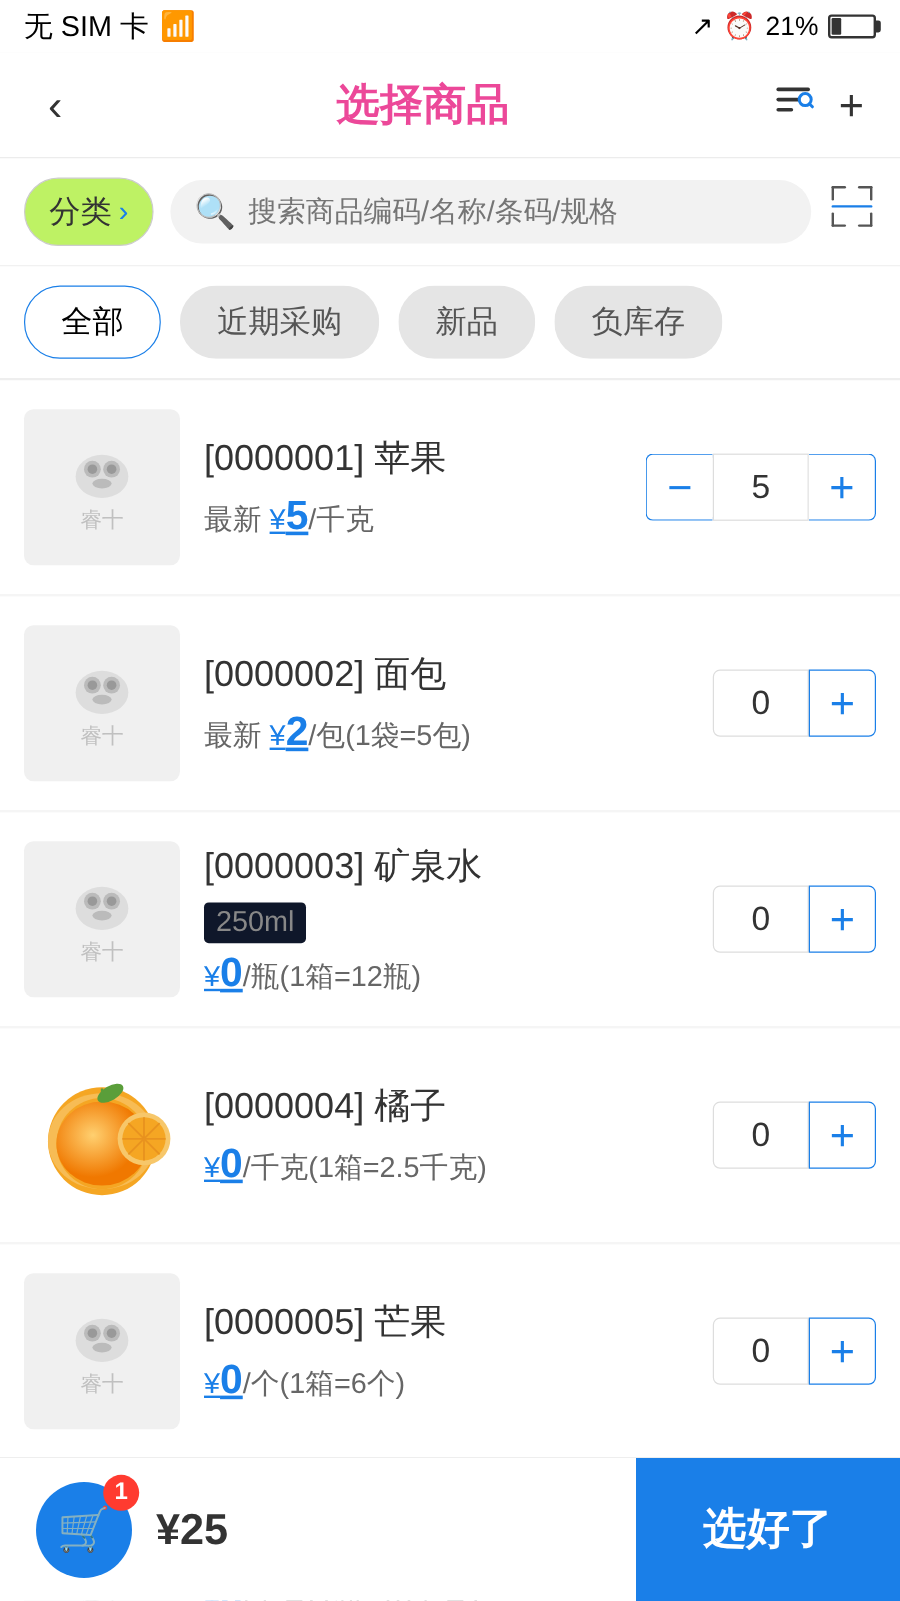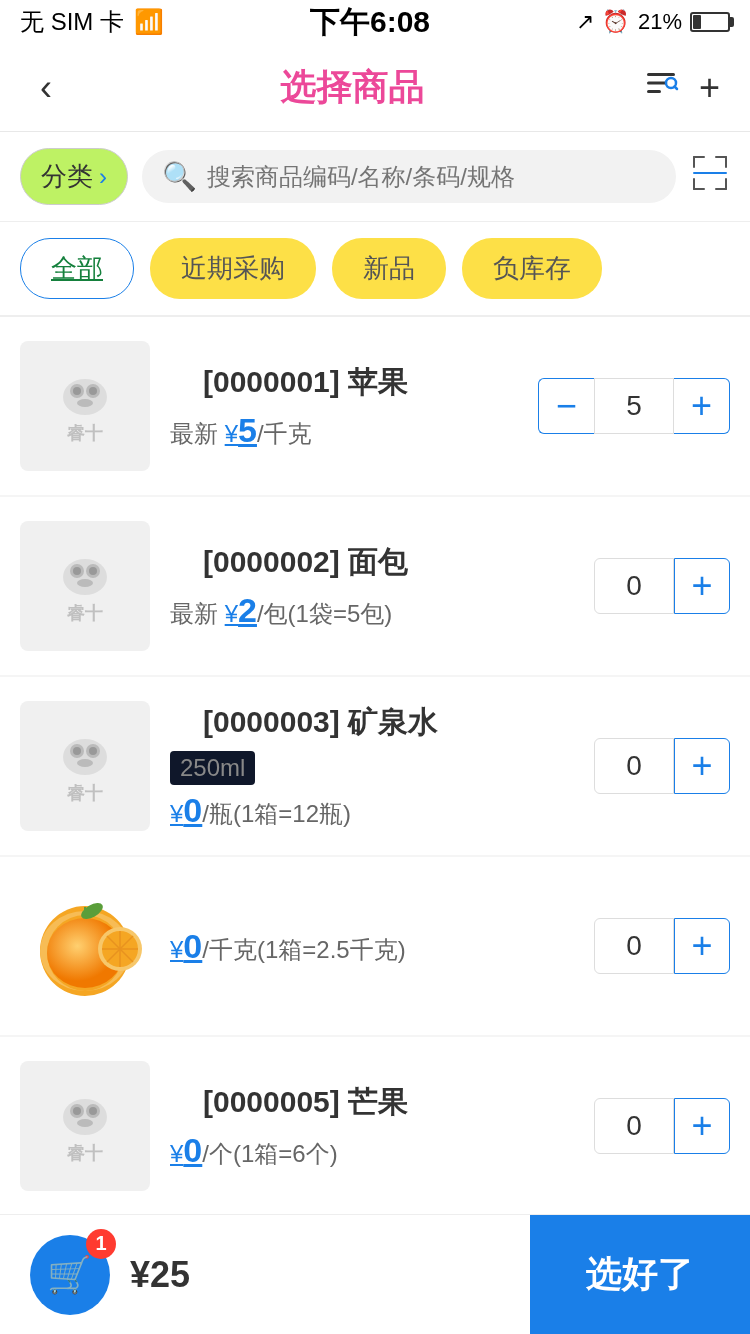--- a/index.html
+++ b/index.html
@@ -122,27 +122,26 @@
       gap: 16px;
       border-bottom: 2px solid #eee;
     }
     .tab-item {
       padding: 12px 30px;
       border-radius: 30px;
       font-size: 26px;
       color: #555;
       cursor: pointer;
       border: 1px solid transparent;
-      background: #fde047;
+      background: #e5e5e5;
     }
     .tab-item.active {
-      color: #15803d;
+      color: #000000;
       border-color: #1a7fe8;
       background: #fff;
-      text-decoration: underline;
     }
 
     
     .product-list {
       background: #f5f5f5;
     }
     .product-item {
       background: #fff;
       margin-bottom: 2px;
       padding: 24px 20px;
@@ -153,42 +152,40 @@
     .product-image {
       width: 130px;
       height: 130px;
       border-radius: 8px;
       background: #f0f0f0;
       display: flex;
       align-items: center;
       justify-content: center;
       flex-shrink: 0;
       overflow: hidden;
-      font-weight: bold;
     }
     .product-image.has-image {
       background: #fff;
     }
     .owl-logo {
       display: flex;
       flex-direction: column;
       align-items: center;
       gap: 4px;
     }
 
     .product-info {
       flex: 1;
       min-width: 0;
     }
     .product-name {
       font-size: 30px;
       color: #333;
       margin-bottom: 8px;
-      font-weight: 700;
-      margin-left: 33px;
+      font-weight: 400;
     }
     .product-spec {
       font-size: 24px;
       color: #888;
       margin-bottom: 6px;
       background: #0f172a;
       display: inline-block;
       padding: 3px 10px;
       border-radius: 4px;
     }
@@ -327,21 +324,20 @@
     .arrow-icon { font-size: 24px; color: #1a7fe8; }
   </style>
 </head>
 <body>
 
 <div class="status-bar">
   <div class="status-left">
     <span>无 SIM 卡</span>
     <span>📶</span>
   </div>
-  <div class="status-center">下午6:08</div>
   <div class="status-right">
     <span>↗</span>
     <span>⏰</span>
     <span>21%</span>
     <div class="battery">
       <div class="battery-fill"></div>
     </div>
   </div>
 </div>
 
@@ -496,20 +492,21 @@
         <line x1="87" y1="81" x2="113" y2="55" stroke="#e8921f" stroke-width="1.5"></line>
         <defs>
           <radialGradient id="orange-grad" cx="40%" cy="40%">
             <stop offset="0%" stop-color="#ffd070"></stop>
             <stop offset="100%" stop-color="#f07800"></stop>
           </radialGradient>
         </defs>
       </svg>
     </div>
     <div class="product-info">
+      <div class="product-name">[0000004] 橘子</div>
       <div class="product-price">
         <span style="color:#1a7fe8;text-decoration:underline;">¥</span><span class="price-val">0</span><span class="price-unit">/千克(1箱=2.5千克)</span>
       </div>
     </div>
     <div class="product-qty">
       <input class="qty-input-only" type="text" value="0" style="border-radius: 6px 0px 0px 6px;">
       <button class="qty-btn plus" style="border-left:1px solid #1a7fe8;border-radius:0 6px 6px 0;">+</button>
     </div>
   </div>
 

